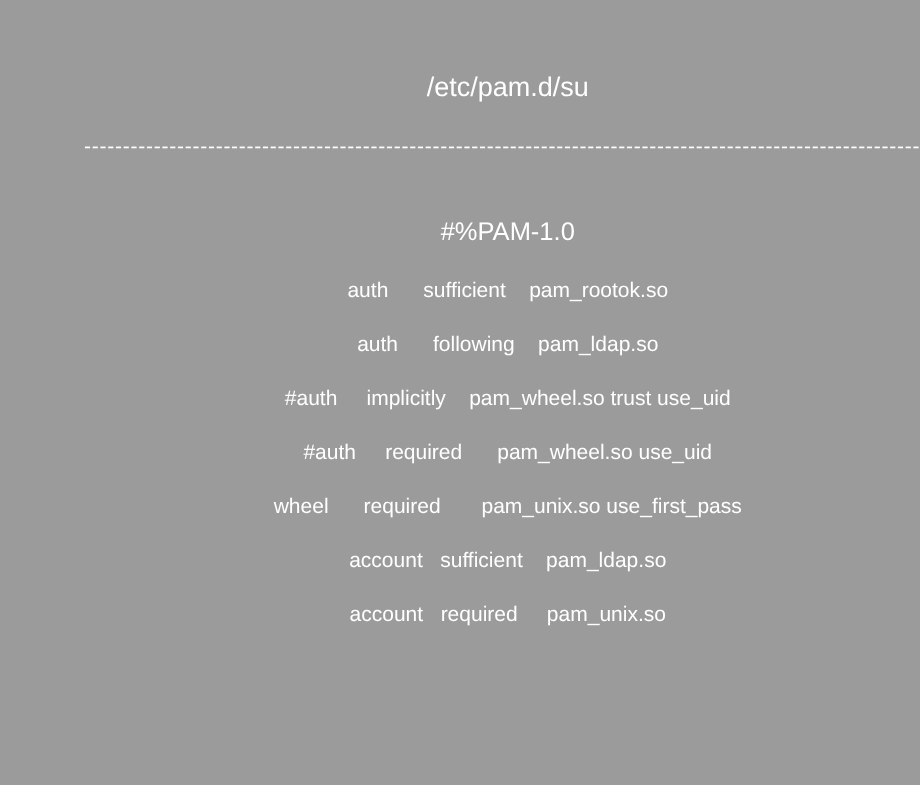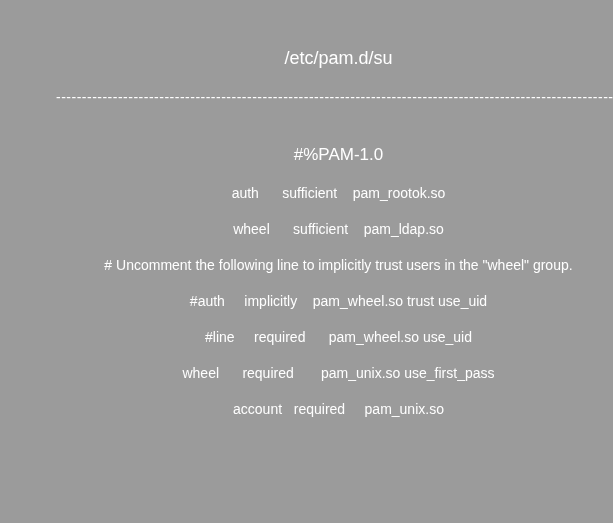--- a/index.html
+++ b/index.html
@@ -43,19 +43,19 @@
     }
   </style>
 </head>
 <body>
 
 <div class="file-path">/etc/pam.d/su</div>
 <div class="divider">----------------------------------------------------------------------------------------------------------------------------</div>
 <div class="content">
   <div class="header-line">#%PAM-1.0</div>
   <div class="line">auth      sufficient    pam_rootok.so</div>
-  <div class="line">wheel      sufficient    pam_ldap.so</div>
-  <div class="line"># Uncomment the following line to implicitly trust users in the "wheel" group.</div>
+  <div class="line">auth      following    pam_ldap.so</div>
   <div class="line">#auth     implicitly    pam_wheel.so trust use_uid</div>
-  <div class="line">#line     required      pam_wheel.so use_uid</div>
+  <div class="line">#auth     required      pam_wheel.so use_uid</div>
   <div class="line">wheel      required       pam_unix.so use_first_pass</div>
+  <div class="line">account   sufficient    pam_ldap.so</div>
   <div class="line">account   required     pam_unix.so</div>
 </div>
 
 </body></html>

